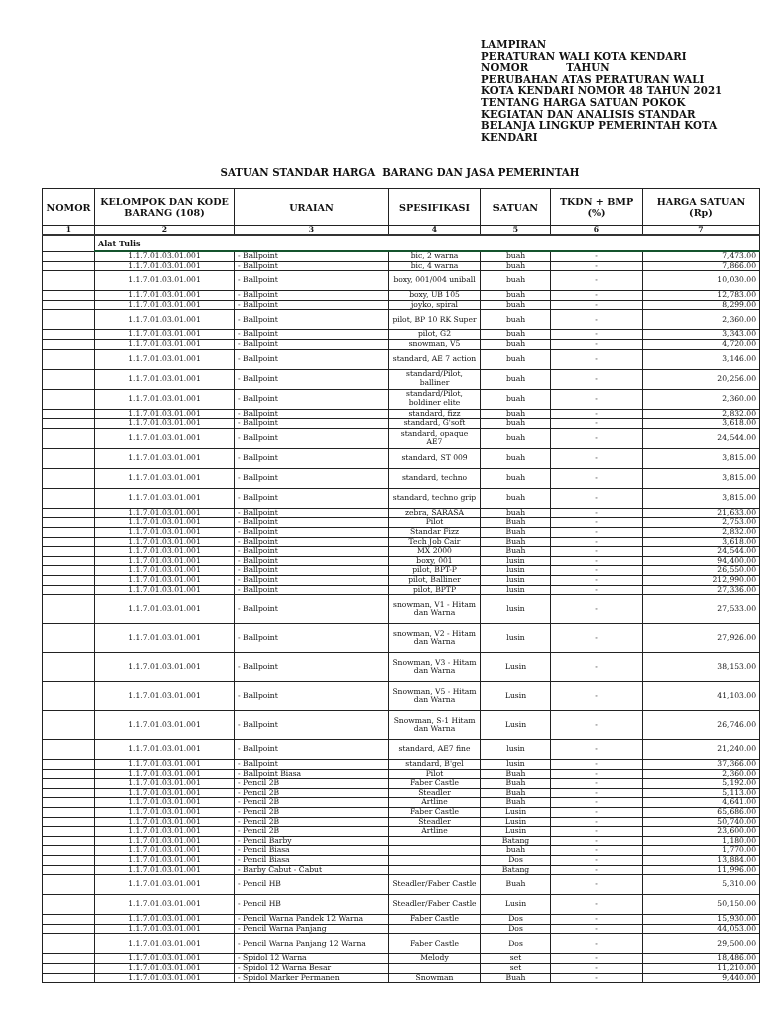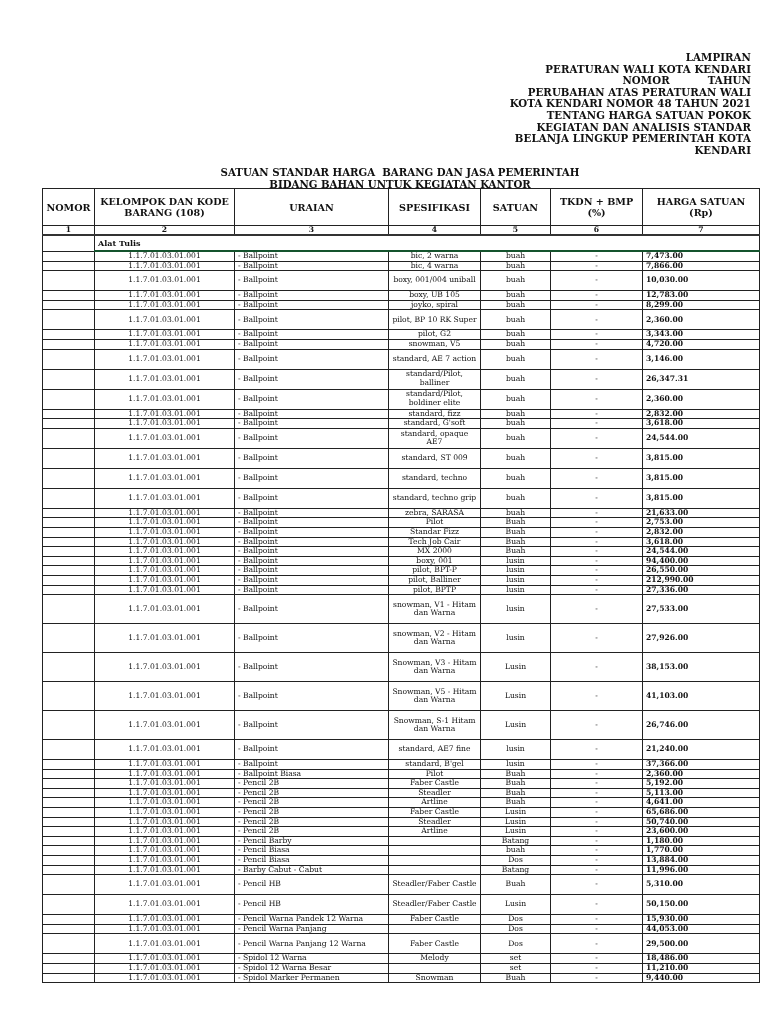--- a/index.html
+++ b/index.html
@@ -1,61 +1,60 @@
 <!DOCTYPE html>
 <html><head>
 <meta charset="utf-8">
 <style>
   html, body { margin:0; padding:0; background:#ffffff; }
   body { width:768px; height:1024px; position:relative; overflow:hidden;
          font-family:"DejaVu Serif", "Liberation Serif", serif; color:#111; }
-  .lampiran { position:absolute; left:481px; top:52px; width:270px;
+  .lampiran { position:absolute; left:481px; top:39px; width:270px;
               font-family:"DejaVu Serif", serif; font-weight:bold; font-size:10.2px;
-              line-height:11.6px; letter-spacing:0.1px;text-align:right; }
+              line-height:11.6px; letter-spacing:0.1px; }
   .lampiran div { white-space:nowrap; }
   .lampiran .nomor-line span.gap { display:inline-block; width:38px; }
   .titles { position:absolute; left:40px; top:143px; width:720px; text-align:center;
             font-weight:bold; font-size:10.2px; line-height:11.6px;margin-top:24px; }
   table.sshb { position:absolute; left:42px; top:188px; width:717px;
                border-collapse:collapse; table-layout:fixed;
                font-family:"DejaVu Serif", serif; }
   table.sshb th, table.sshb td { border:1px solid #222; padding:0 3px; }
   table.sshb thead th { font-size:9.6px; font-weight:bold; text-align:center;
                         line-height:11px; height:36px; }
   table.sshb thead tr.colnum th { height:8px; font-size:7.6px; line-height:8px;
                                   border-bottom:2px solid #333; }
   tr.group td { font-size:8px; font-weight:bold; height:14px; border-bottom:2px solid #14532d; }
   tr.group td.nomor-cell { border-bottom:none; }
   td.nomor-cell { border-top:none; border-bottom:none; }
   tbody tr.item td { font-size:7.6px; line-height:8.6px; height:8.6px; }
   tbody tr.item.tall td { height:19px; }
   tbody tr.item.xtall td { height:28px; }
   td.kode, td.satuan, td.tkdn, td.spek { text-align:center; }
-  td.harga { text-align:left; padding-right:3px;font-weight:bold; }
+  td.harga { text-align:right; padding-right:3px; }
   td.uraian { text-align:left; padding-left:4px; white-space:nowrap; overflow:hidden; }
   td.spek { white-space:normal; }
 </style>
 </head>
 <body>
 
 <div class="lampiran">
   <div>LAMPIRAN</div>
   <div>PERATURAN WALI KOTA KENDARI</div>
   <div class="nomor-line"><span>NOMOR</span><span class="gap"></span><span>TAHUN</span></div>
   <div>PERUBAHAN ATAS PERATURAN WALI</div>
   <div>KOTA KENDARI NOMOR 48 TAHUN 2021</div>
   <div>TENTANG HARGA SATUAN POKOK</div>
   <div>KEGIATAN DAN ANALISIS STANDAR</div>
   <div>BELANJA LINGKUP PEMERINTAH KOTA</div>
   <div>KENDARI</div>
 </div>
 
 <div class="titles">
   <div style="white-space:pre">SATUAN STANDAR HARGA  BARANG DAN JASA PEMERINTAH</div>
-  <div>BIDANG BAHAN UNTUK KEGIATAN KANTOR</div>
 </div>
 
 <table class="sshb">
   <colgroup>
     <col style="width:52px">
       <col style="width:140px">
       <col style="width:154px">
     <col style="width:92px">
       <col style="width:70px">
       <col style="width:92px">
@@ -167,21 +166,21 @@
         <td class="tkdn">-</td>
         <td class="harga">3,146.00</td>
       </tr>
       <tr class="item tall">
         <td class="nomor-cell"></td>
         <td class="kode">1.1.7.01.03.01.001</td>
         <td class="uraian">-  Ballpoint</td>
         <td class="spek">standard/Pilot, balliner</td>
         <td class="satuan">buah</td>
         <td class="tkdn">-</td>
-        <td class="harga">26,347.31</td>
+        <td class="harga">20,256.00</td>
       </tr>
       <tr class="item tall">
         <td class="nomor-cell"></td>
         <td class="kode">1.1.7.01.03.01.001</td>
         <td class="uraian">-  Ballpoint</td>
         <td class="spek">standard/Pilot, boldiner elite</td>
         <td class="satuan">buah</td>
         <td class="tkdn">-</td>
         <td class="harga">2,360.00</td>
       </tr>

